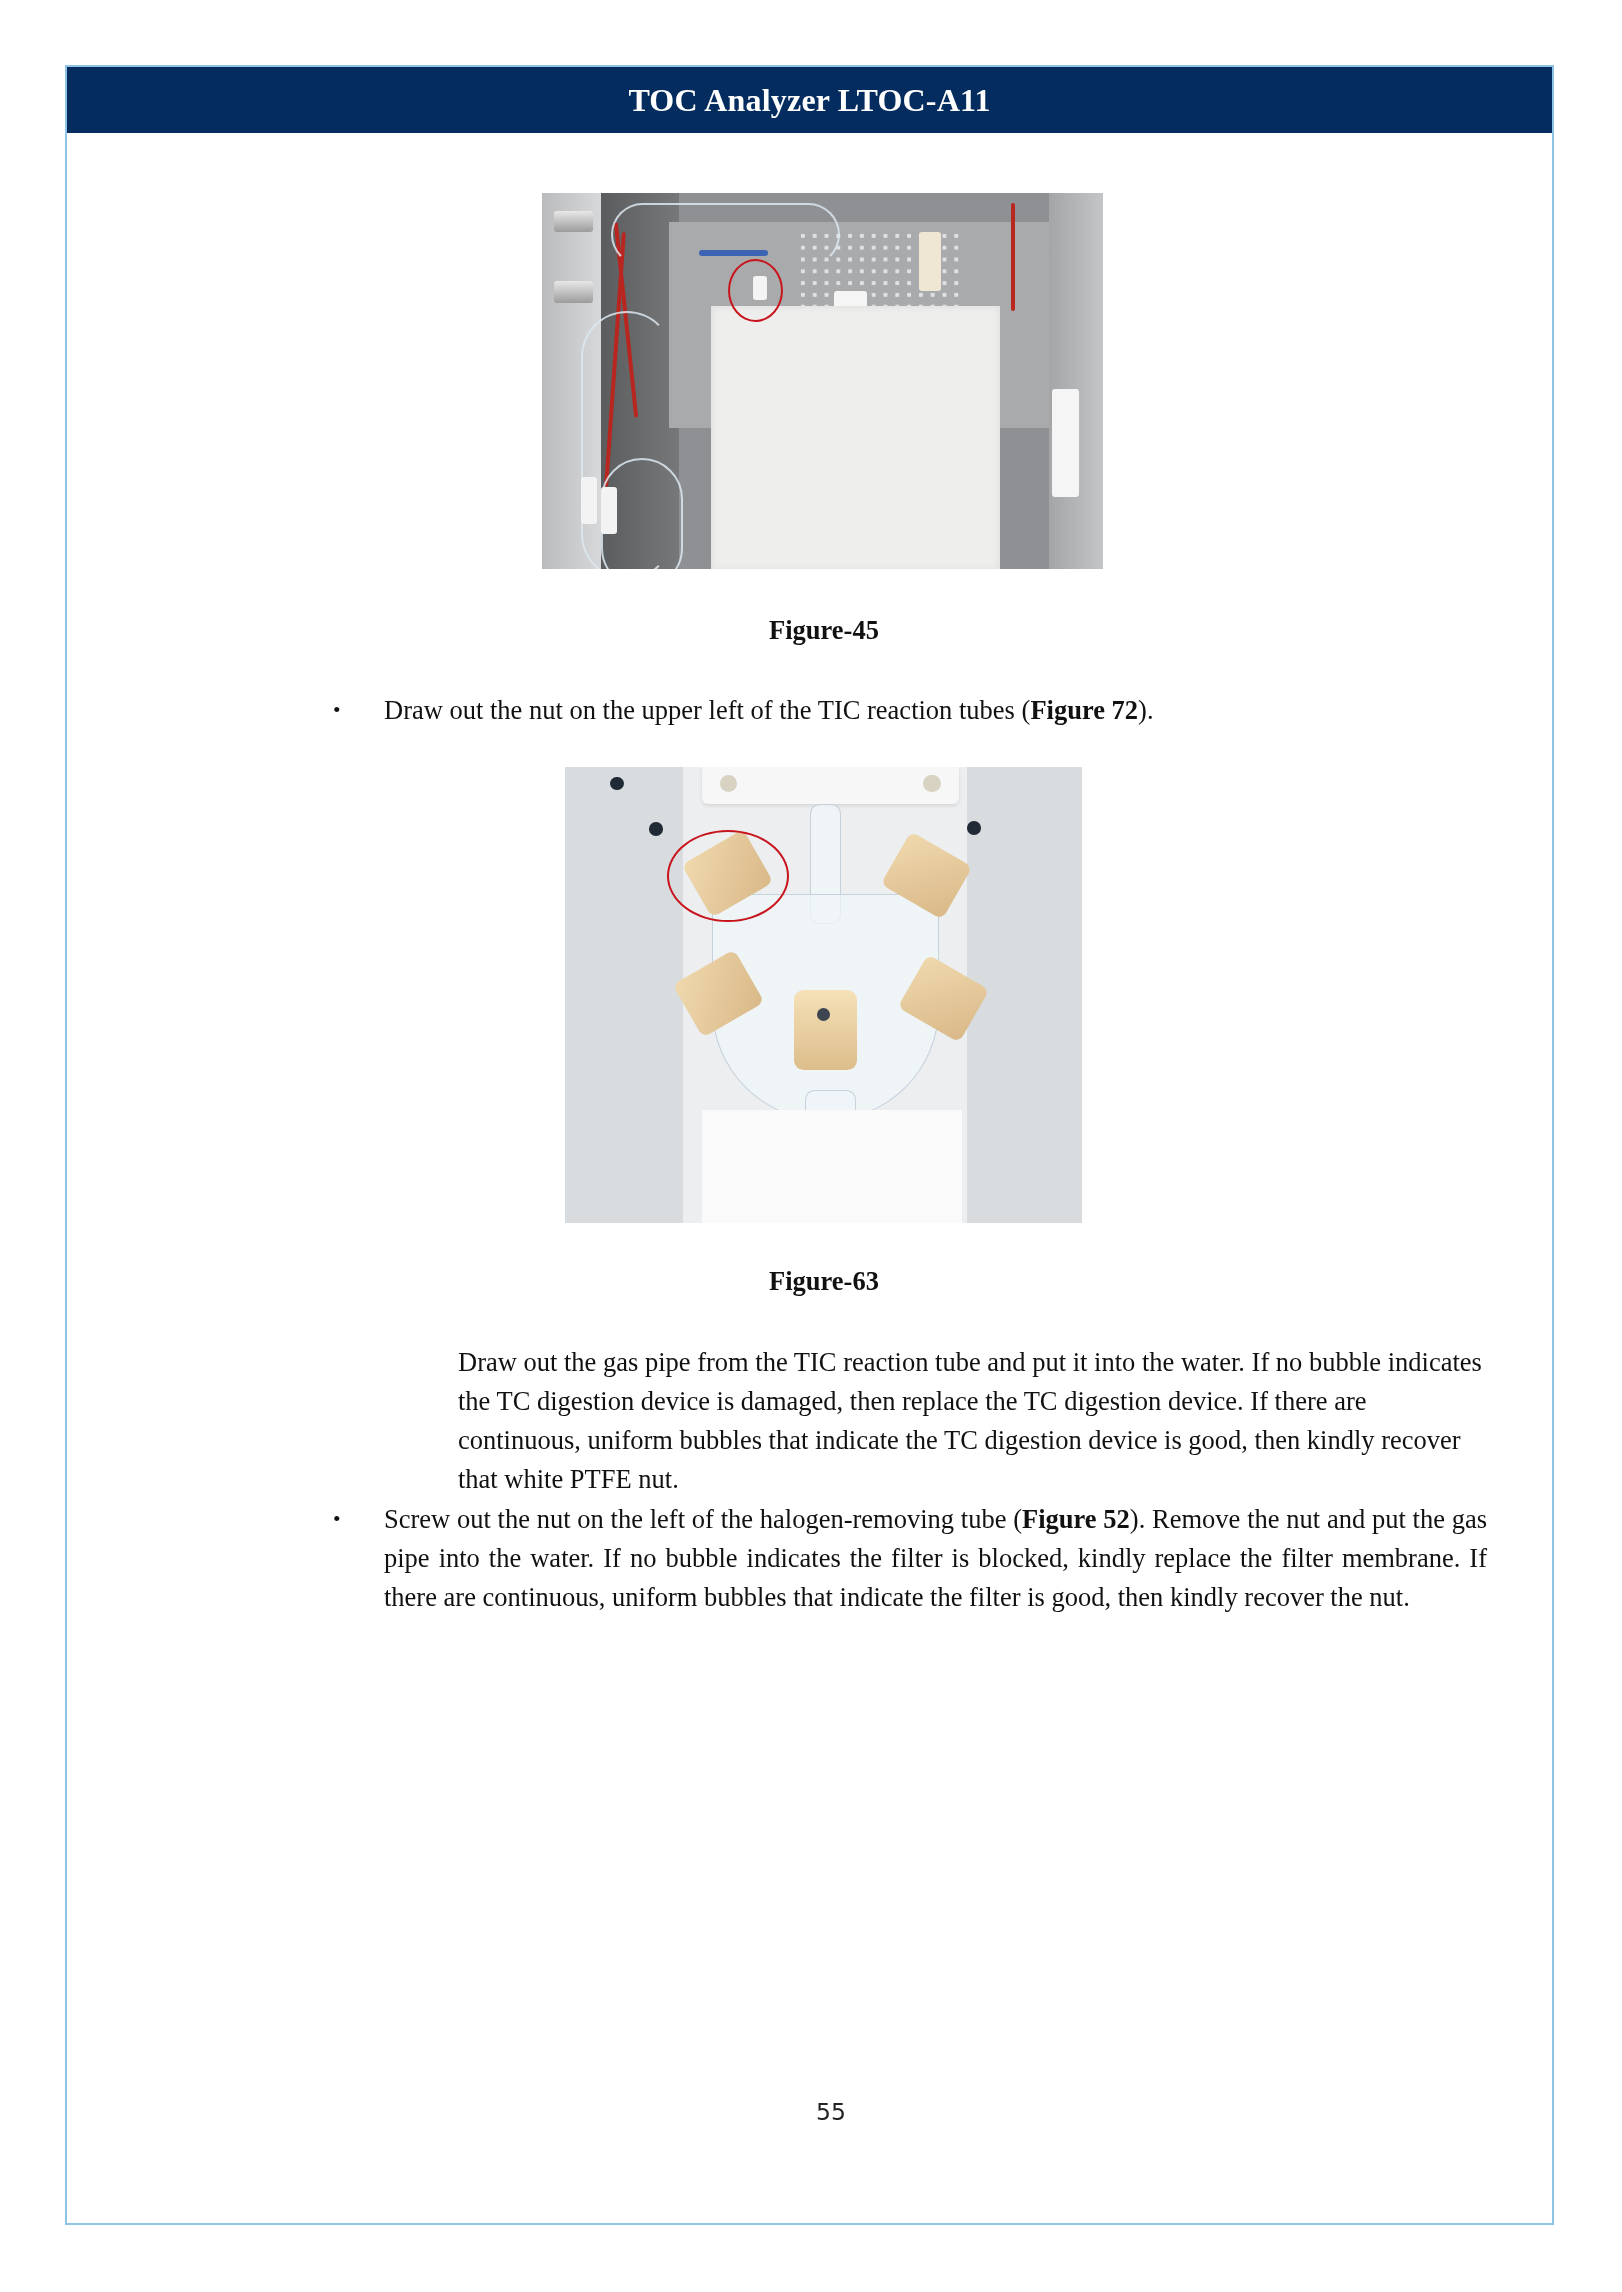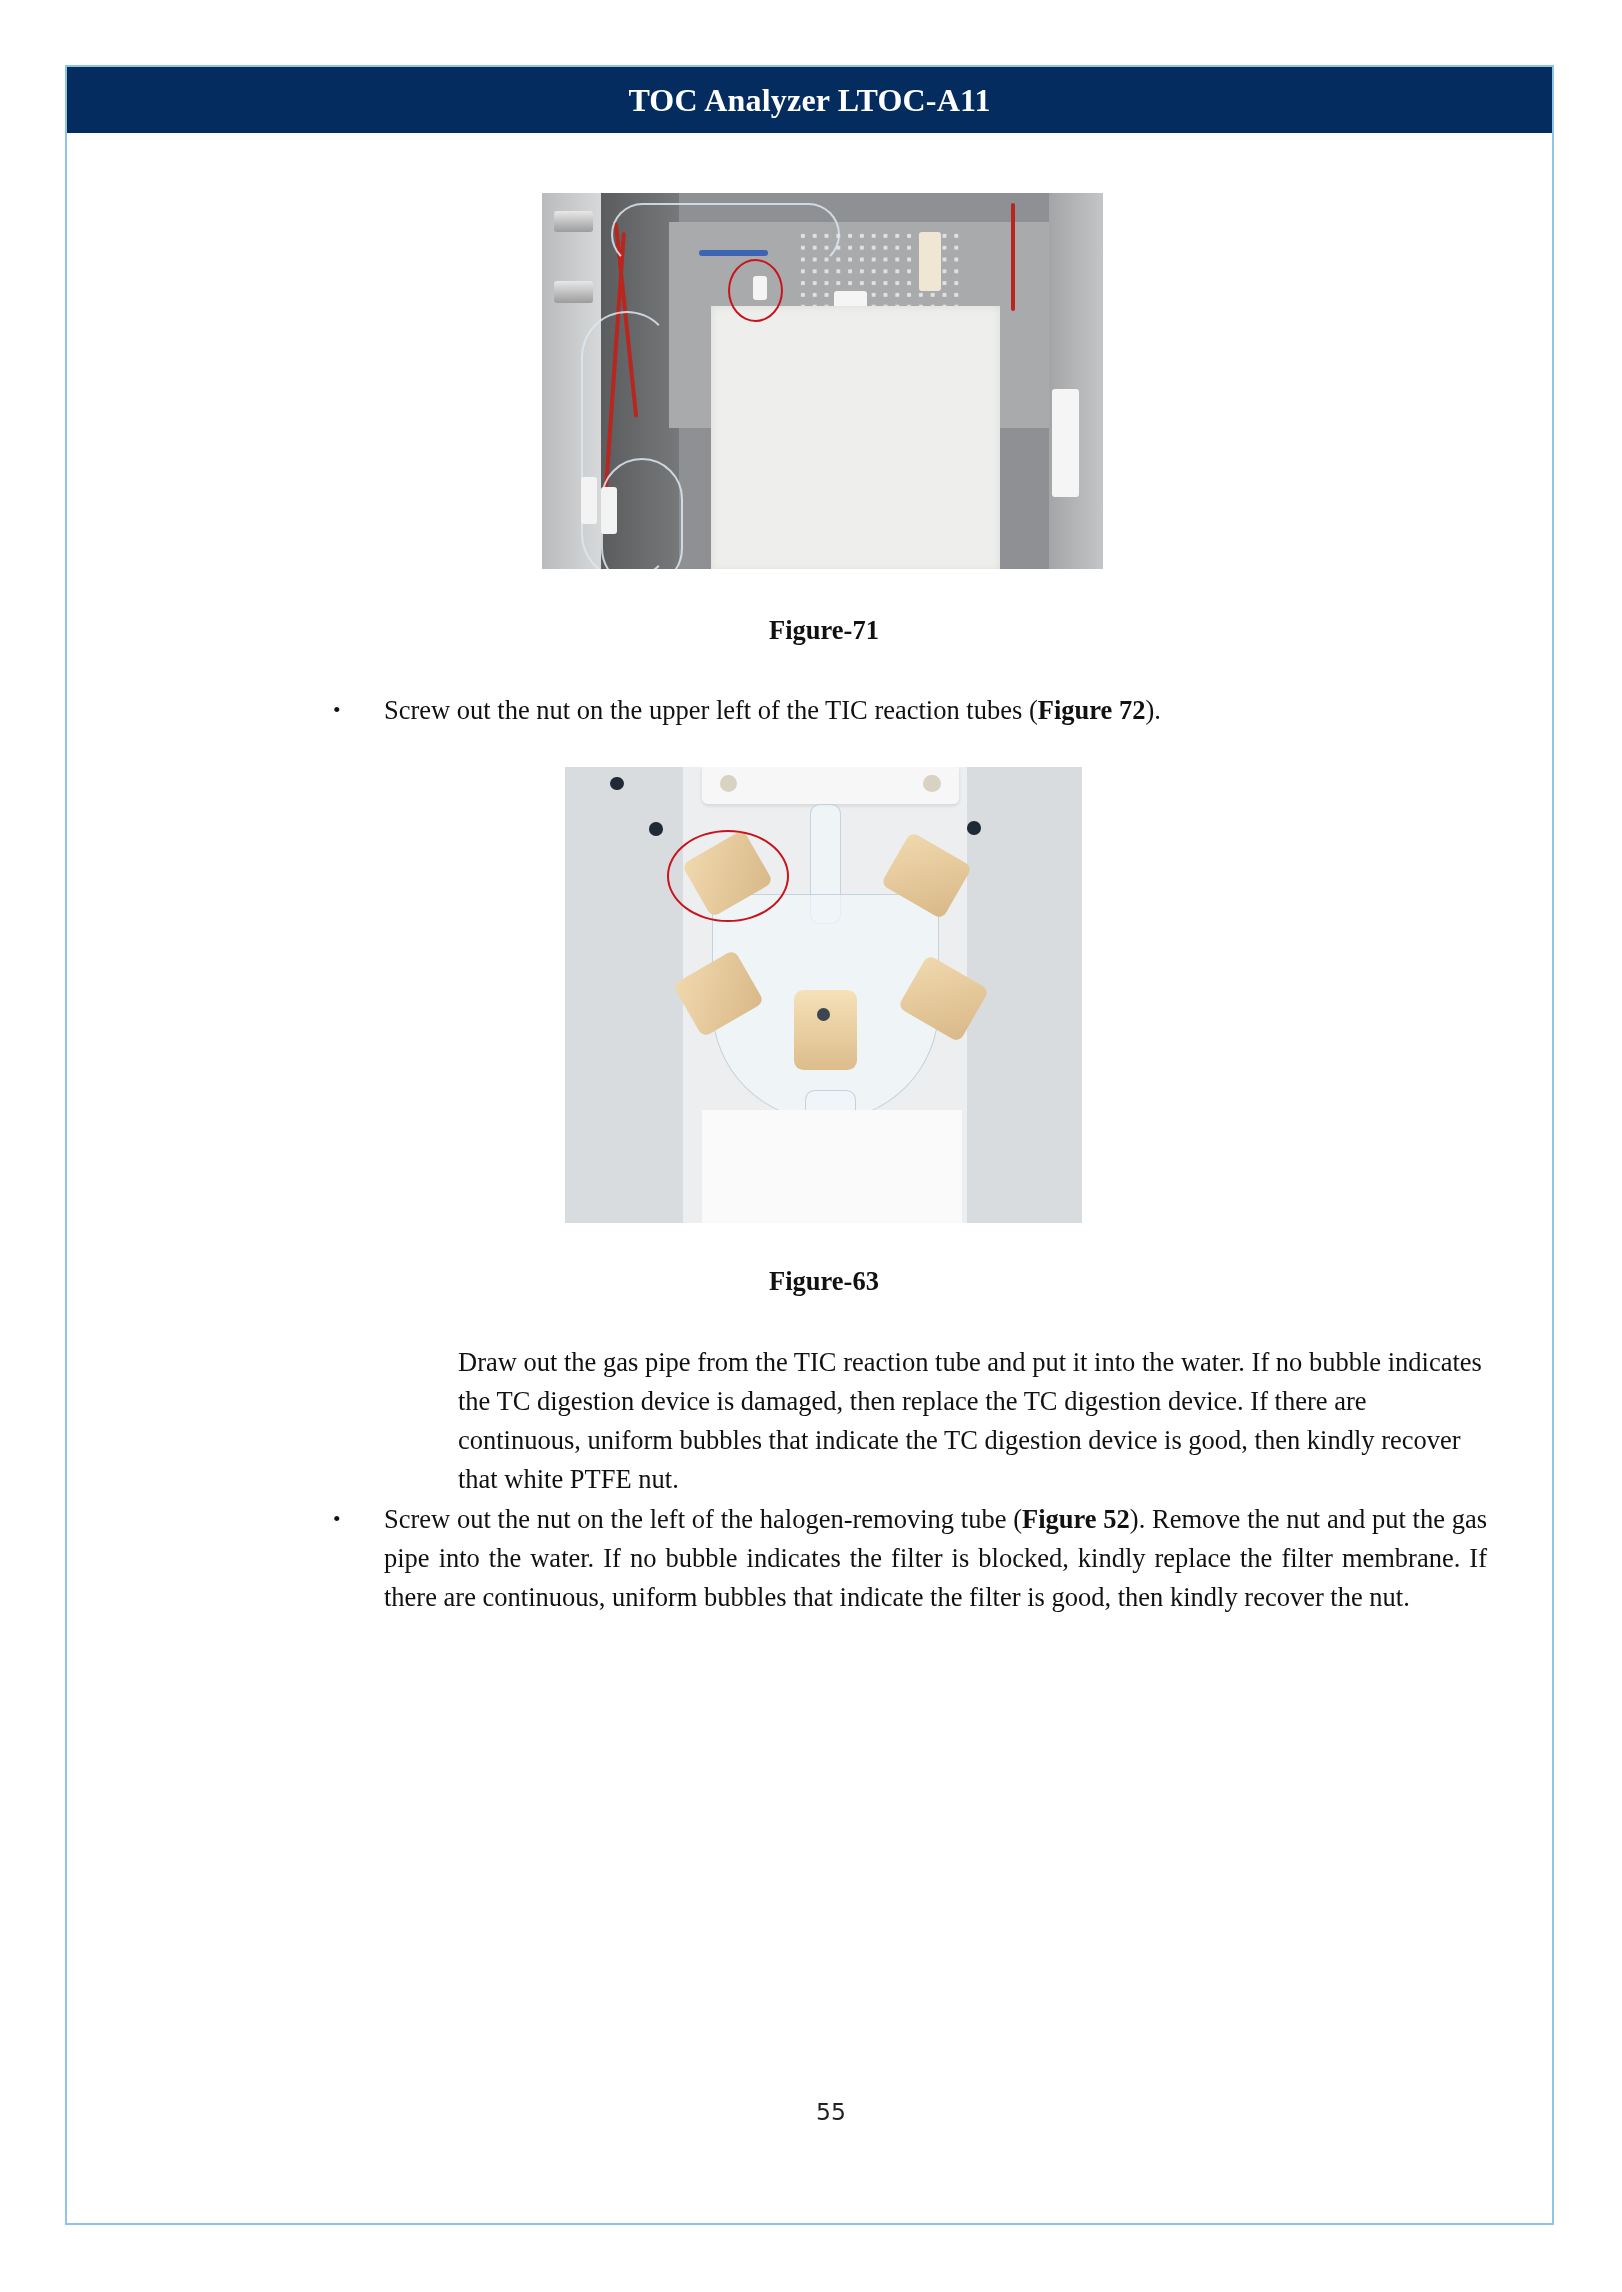--- a/index.html
+++ b/index.html
@@ -229,25 +229,25 @@
   <div class="valve-white" style="left:59px; top:294px;"></div>
   <div class="valve-white" style="left:377px; top:39px; width:21.6px; height:59px; background:#efe6d4;"></div>
   <div class="valve-white" style="left:292px; top:98px; width:33px; height:21.6px; background:#f5f5f5;"></div>
   <div class="valve-white" style="left:211px; top:83px; width:13.7px; height:23.5px; background:#f4f4f4;"></div>
   <div class="white-box"></div>
   <div class="right-panel"></div>
   <div class="valve-white" style="left:510px; top:196px; width:27.4px; height:108px; background:#f5f5f5;"></div>
   <div class="highlight-ring"></div>
 </div>
 
-<div class="fig-caption" style="left:677px; top:615px;">Figure-71</div>
+<div class="fig-caption" style="left:677px; top:615px;">Figure-45</div>
 
 <div class="bullet-row" style="top:691px; width:1157px;">
   <span class="bullet-dot">•</span>
-  <span class="bullet-text"><span>Screw out the nut on the upper left of the TIC reaction tubes (</span><b>Figure 72</b><span>).</span></span>
+  <span class="bullet-text"><span>Draw out the nut on the upper left of the TIC reaction tubes (</span><b>Figure 72</b><span>).</span></span>
 </div>
 
 <div class="fig72">
   <div class="back-wall"></div>
   <div class="top-block">
     <div class="hole" style="left:17.6px;"></div>
     <div class="hole" style="left:221px;"></div>
   </div>
   <div class="screw" style="left:45px; top:9.8px;"></div>
   <div class="screw" style="left:84px; top:55px;"></div>

